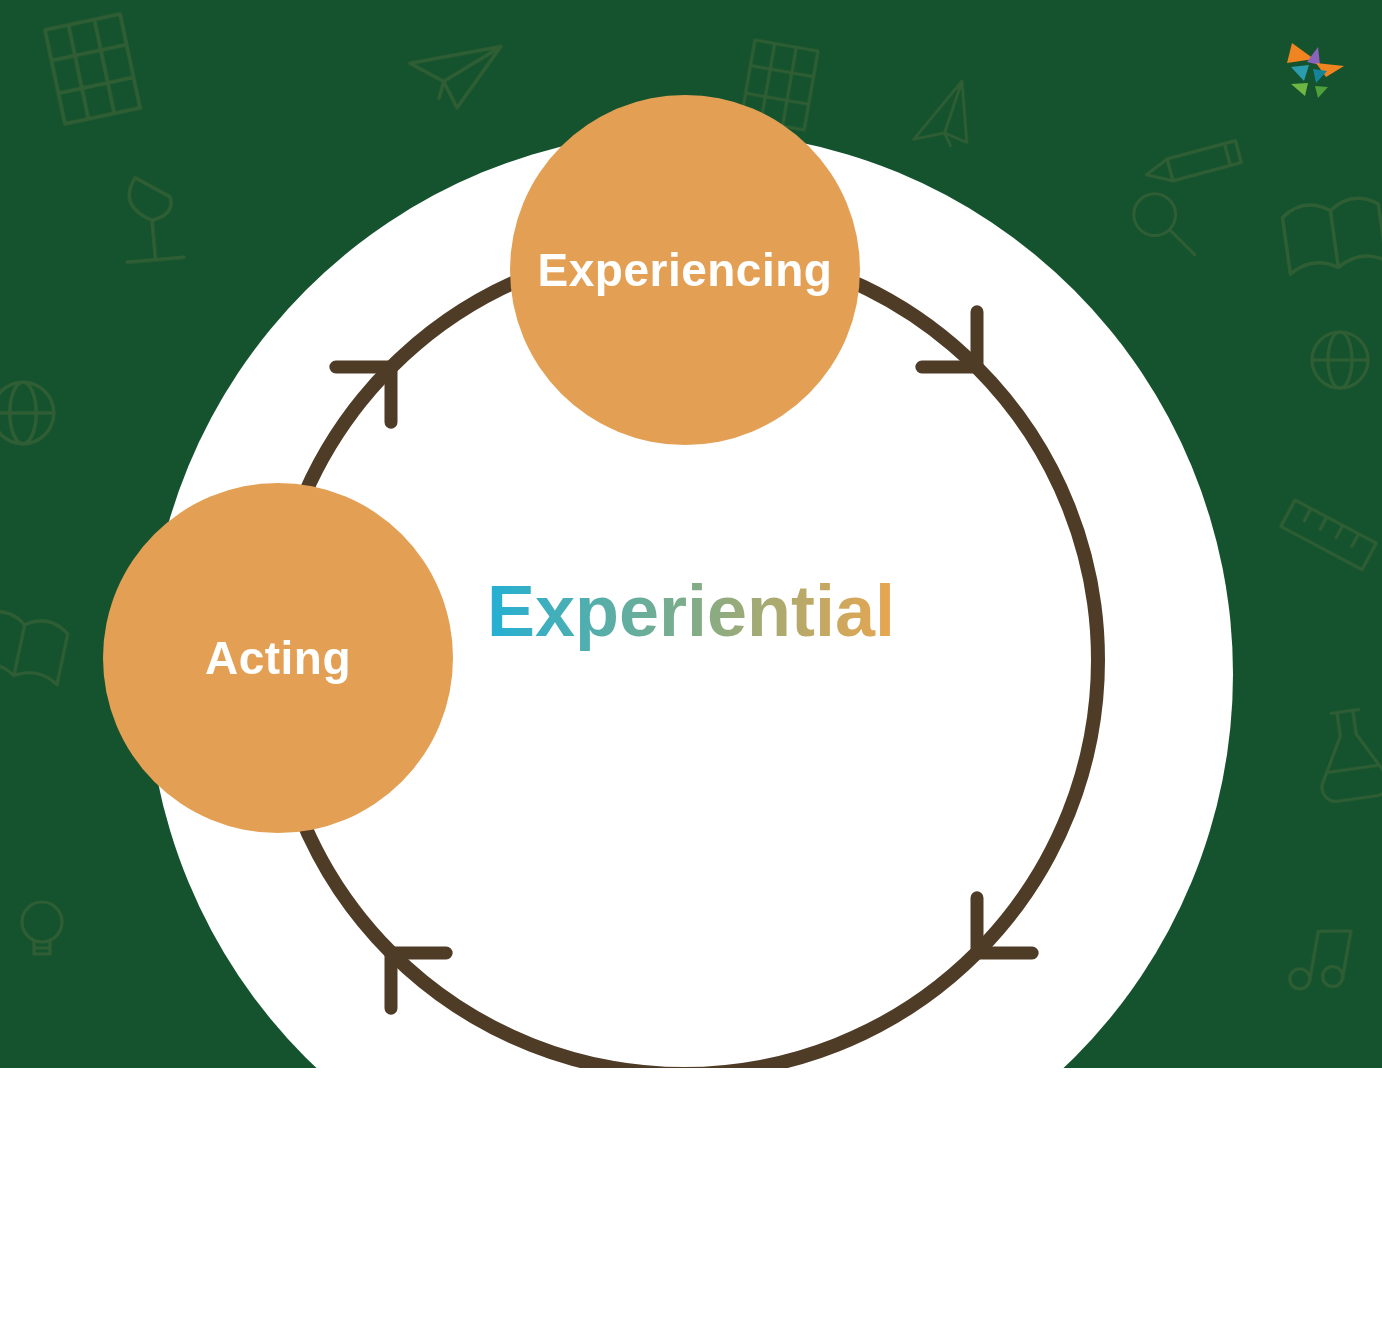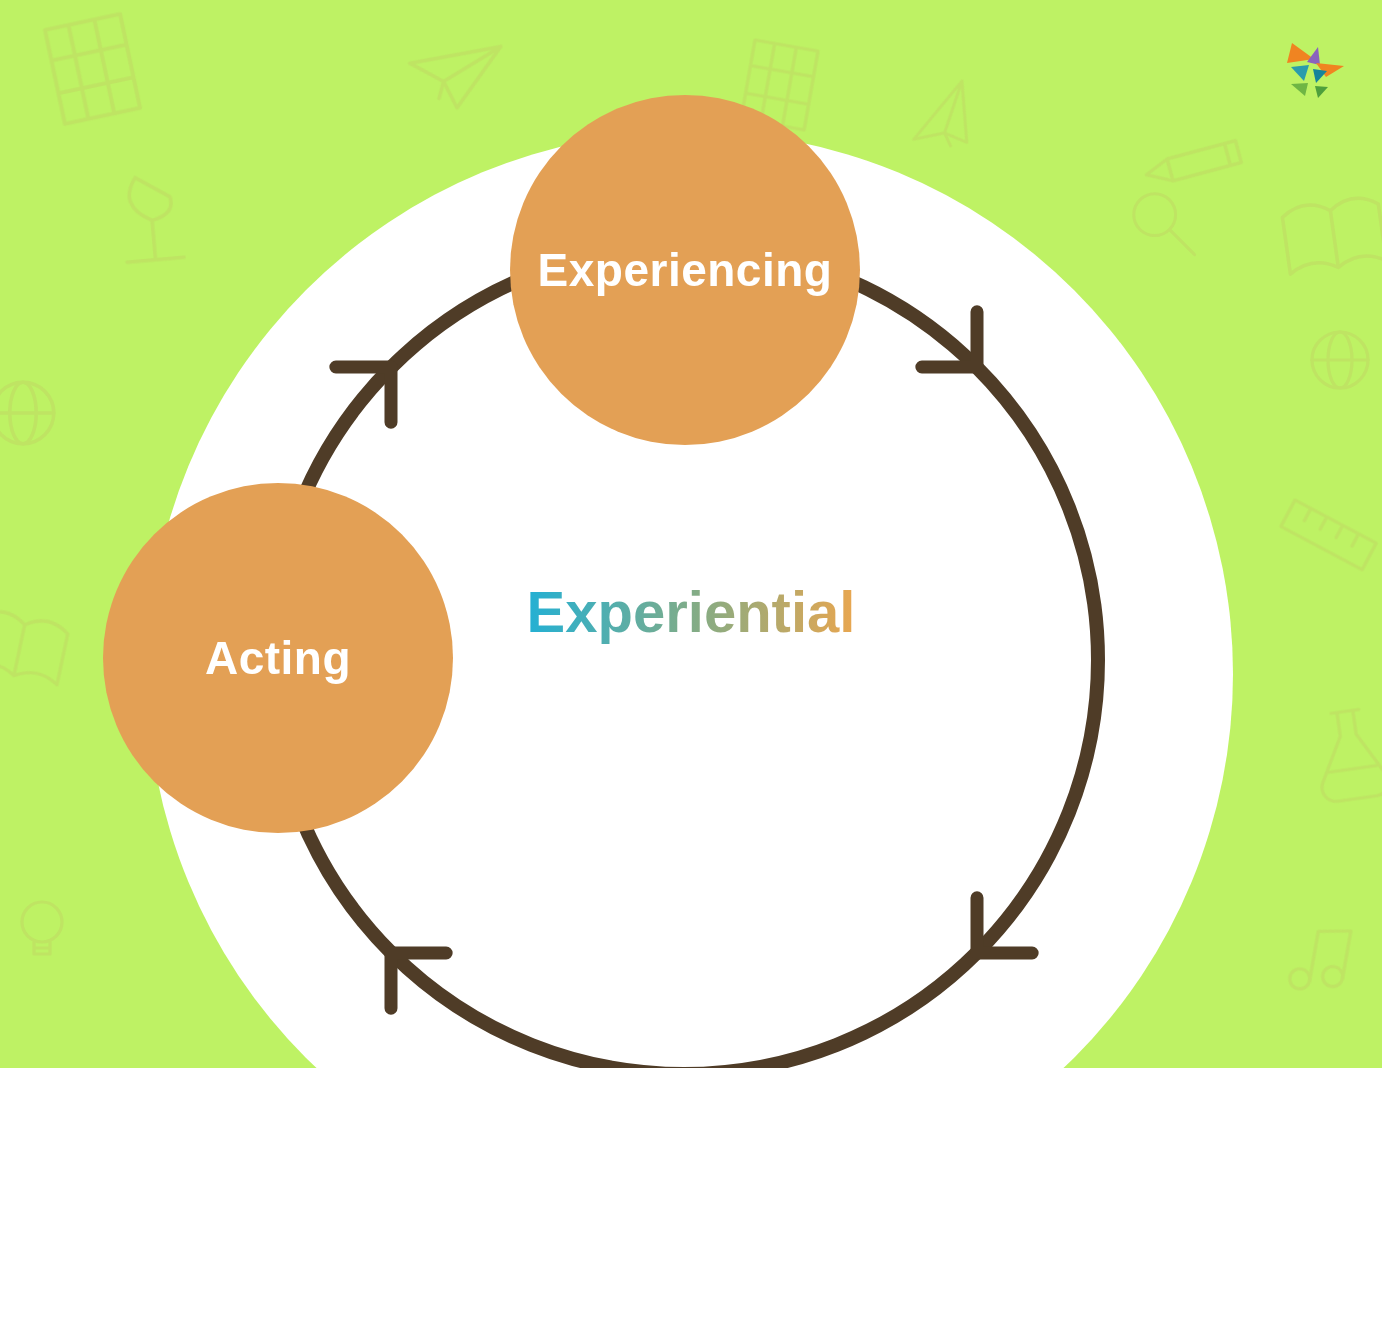--- a/index.html
+++ b/index.html
@@ -3,21 +3,21 @@
 <meta charset="utf-8">
 <style>
   * { margin: 0; padding: 0; box-sizing: border-box; }
   html, body { background: #ffffff; }
   body { font-family: "Liberation Sans", "DejaVu Sans", sans-serif; }
 
   .canvas {
     position: relative;
     width: 1382px;
     height: 1068px;
-    background: #bef264;
+    background: #14532d;
     overflow: hidden;
   }
 
   .bg-svg {
     position: absolute;
     left: 0; top: 0;
     width: 1382px; height: 1334px;
     display: block;
   }
 
@@ -41,21 +41,21 @@
   .stage-right  { left: 927px; top: 485px; }
   .stage-bottom { left: 509px; top: 890px; }
   .stage-left   { left: 103px; top: 483px; }
 
   .center-title {
     position: absolute;
     left: 691px; top: 568px;
     transform: translateX(-50%);
     text-align: center;
     font-weight: bold;
-    font-size: 58px;
+    font-size: 72px;
     line-height: 87px;
     letter-spacing: 0px;
     background: linear-gradient(90deg, #23b0d4 0%, #84ac85 52%, #e9a64f 100%);
     -webkit-background-clip: text;
     background-clip: text;
     color: transparent;
     white-space: nowrap;
   }
   .center-title .line { display: block; }
 

